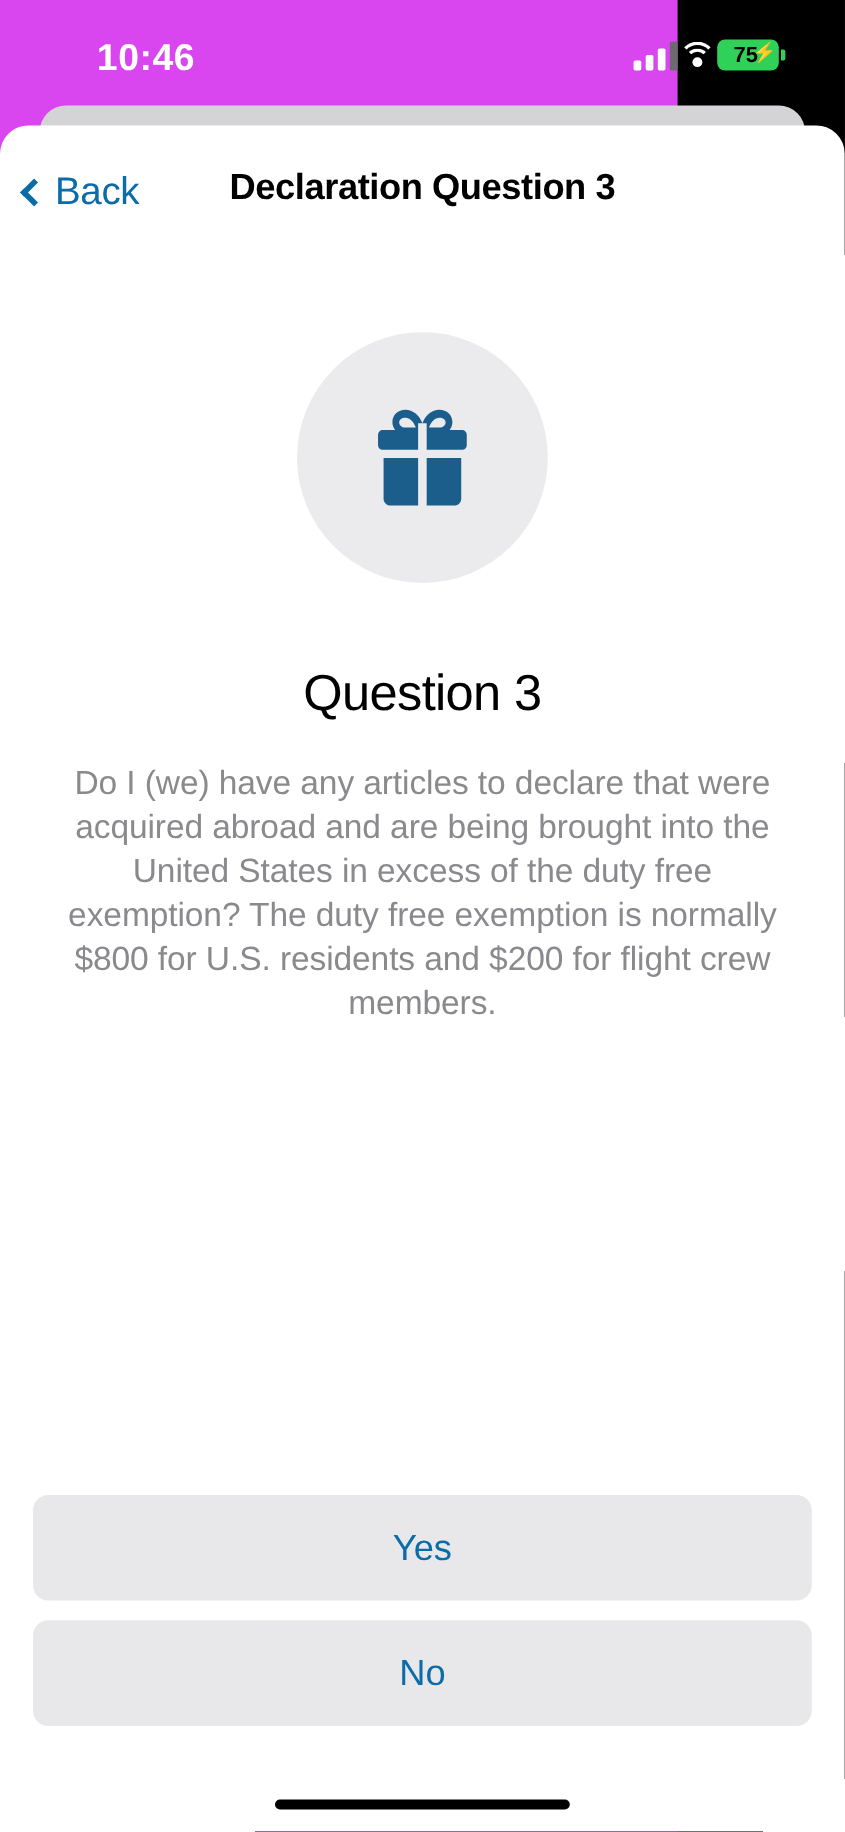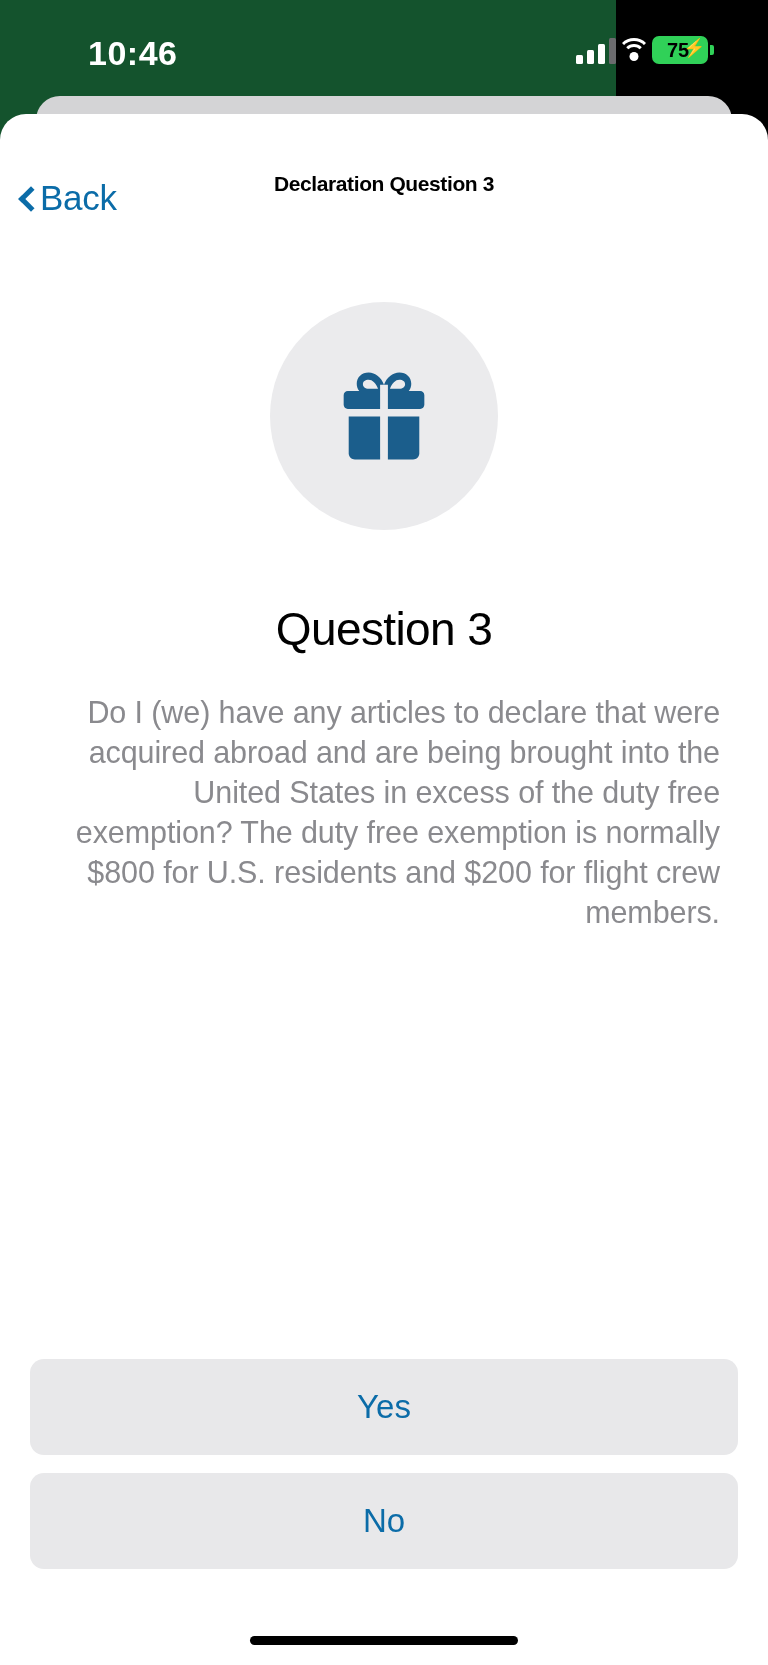--- a/index.html
+++ b/index.html
@@ -8,21 +8,21 @@
     height: 1665px;
     background: #000000;
     font-family: "Liberation Sans", sans-serif;
     overflow: hidden;
   }
 
   .device {
     position: relative;
     width: 616px;
     height: 1665px;
-    background: #14532d;
+    background: #d946ef;
   }
 
   
   .status-bar {
     position: absolute;
     top: 0; left: 0;
     width: 768px;
     height: 100px;
     color: #ffffff;
   }
@@ -120,46 +120,45 @@
   .navbar {
     position: relative;
     height: 128px;
   }
   .back-btn {
     position: absolute;
     left: 18px;
     top: 40px;
     display: flex;
     align-items: center;
+    gap: 10px;
     color: #0b6ca8;
     cursor: pointer;
-    margin-top: 24px;
   }
   .chevron-left {
     width: 18px; height: 18px;
     border-left: 5px solid #0b6ca8;
     border-bottom: 5px solid #0b6ca8;
     transform: rotate(45deg);
     margin-top: 2px;
     margin-left: 4px;
   }
   .back-label {
     font-size: 35px;
     letter-spacing: -0.3px;
   }
   .nav-title {
     position: absolute;
     left: 0; right: 0;
     top: 37px;
     text-align: center;
-    font-size: 21px;
+    font-size: 33px;
     font-weight: bold;
     color: #000000;
     letter-spacing: -0.4px;
-    margin-top: 21px;
   }
 
   
   .icon-circle {
     width: 228px; height: 228px;
     border-radius: 50%;
     background: #ebebed;
     margin: 60px auto 0 auto;
     display: flex;
     align-items: center;
@@ -171,21 +170,21 @@
     text-align: center;
     font-size: 46px;
     font-weight: normal;
     color: #000000;
     letter-spacing: -0.6px;
   }
 
   .q-body {
     margin: 36px auto 0 auto;
     width: 672px;
-    text-align: right;
+    text-align: center;
     font-size: 30.5px;
     line-height: 40px;
     color: #8a8a8e;
     letter-spacing: -0.1px;
   }
 
   
   .answers {
     position: absolute;
     left: 30px;

